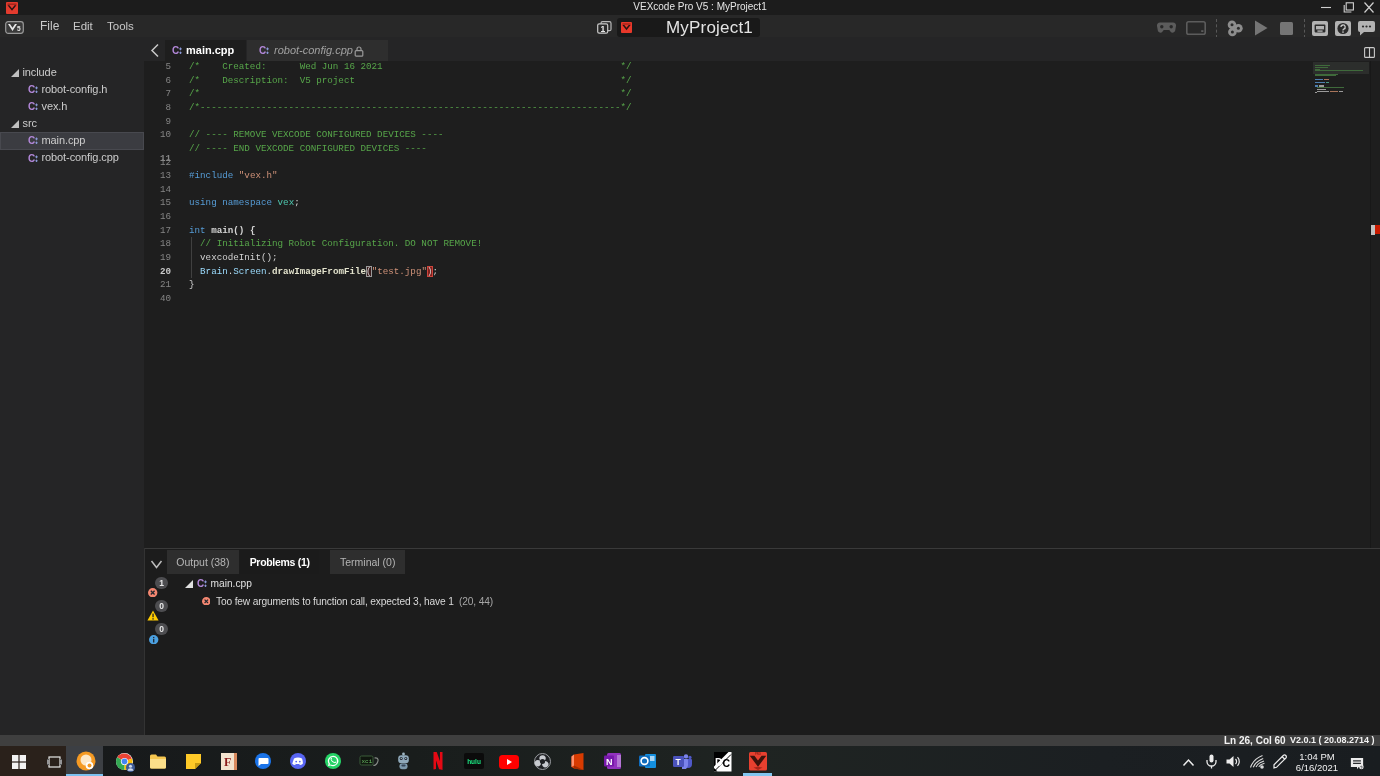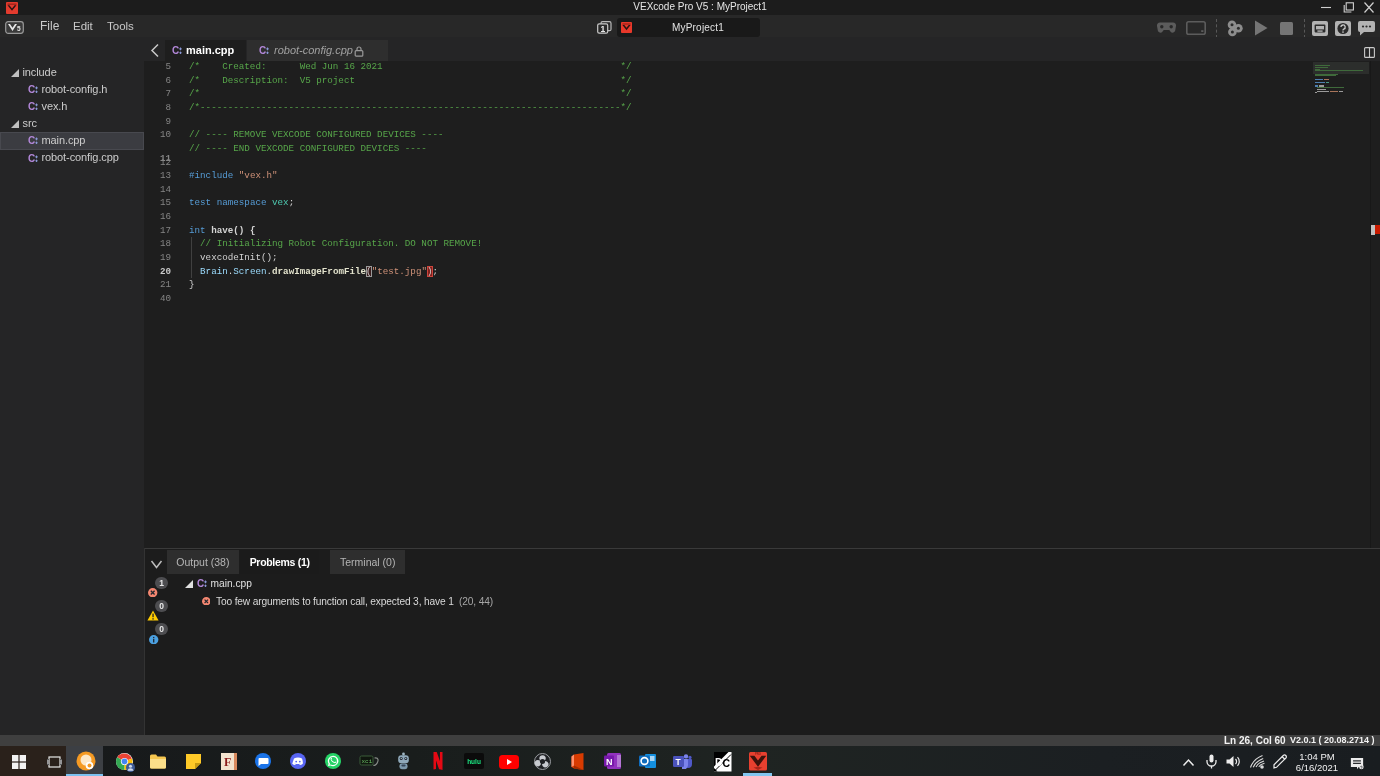--- a/index.html
+++ b/index.html
@@ -53,21 +53,21 @@
     <rect x="0.7" y="2.8" width="10" height="9.4" rx="1.5" fill="#282828" stroke="#c9c9c9" stroke-width="1.2"></rect>
     <text x="3.6" y="10.6" font-size="8.5" font-weight="bold" fill="#e8e8e8" font-family="Liberation Sans">1</text>
   </svg>
 
 <div class="abs" style="left:617px;top:17.5px;width:143px;height:19px;background:#191919;border-radius:3px"></div>
 <svg class="abs" style="left:620.5px;top:22px" width="11" height="11" viewBox="0 0 12 12">
     <rect x="0" y="0" width="12" height="12" rx="1" fill="#e8382a"></rect>
     <path d="M1.5 3.4 L6 9 L10.5 3.4 L8.4 3.4 L6 6.4 L3.6 3.4 Z" fill="#2a1310"></path>
     <rect x="1.5" y="1.6" width="9" height="1.2" fill="#8f1f16"></rect>
   </svg>
-<div class="abs" style="left:624px;top:17.5px;width:100px;height:19px;line-height:19px;text-align:right;font-size:10px;letter-spacing:0.2px;color:#e3e3e3">MyProject1</div>
+<div class="abs" style="left:666px;top:17.5px;width:100px;height:19px;line-height:19px;text-align:left;font-size:17px;letter-spacing:0.2px;color:#e3e3e3">MyProject1</div>
 
 <svg class="abs" style="left:1157px;top:22px" width="19" height="12" viewBox="0 0 19 12">
     <path d="M3 0.5 h13 a3 3 0 0 1 3 3.5 l-0.8 4.5 a2.6 2.6 0 0 1 -4.6 1.2 l-1.3-1.7 h-5.6 l-1.3 1.7 a2.6 2.6 0 0 1 -4.6-1.2 L0 4 a3 3 0 0 1 3-3.5 z" fill="#5c5c5c"></path>
     <circle cx="4.8" cy="4.7" r="1.7" fill="#282828"></circle>
     <circle cx="14.2" cy="4.7" r="1.7" fill="#282828"></circle>
   </svg>
 <svg class="abs" style="left:1186px;top:21px" width="20" height="14" viewBox="0 0 20 14">
     <rect x="0.8" y="0.8" width="18.4" height="12.4" rx="1.8" fill="none" stroke="#5c5c5c" stroke-width="1.6"></rect>
     <rect x="15.2" y="9.2" width="2.2" height="1.8" fill="#5c5c5c"></rect>
   </svg>
@@ -180,22 +180,22 @@
 <div class="gut abs" style="left:143.5px;top:264.71px;width:27.5px;color:#cacaca;font-weight:bold;">20</div>
 <div class="gut abs" style="left:143.5px;top:278.35px;width:27.5px;">21</div>
 <div class="gut abs" style="left:143.5px;top:292.00px;width:27.5px;">40</div>
 <div class="mono abs" style="left:189px;top:60.00px"><span class="cm">/*    Created:      Wed Jun 16 2021                                           */</span></div>
 <div class="mono abs" style="left:189px;top:73.65px"><span class="cm">/*    Description:  V5 project                                                */</span></div>
 <div class="mono abs" style="left:189px;top:87.29px"><span class="cm">/*                                                                            */</span></div>
 <div class="mono abs" style="left:189px;top:100.94px"><span class="cm">/*----------------------------------------------------------------------------*/</span></div>
 <div class="mono abs" style="left:189px;top:128.24px"><span class="cm">// ---- REMOVE VEXCODE CONFIGURED DEVICES ----</span></div>
 <div class="mono abs" style="left:189px;top:141.88px"><span class="cm">// ---- END VEXCODE CONFIGURED DEVICES ----</span></div>
 <div class="mono abs" style="left:189px;top:169.18px"><span class="kw">#include</span> <span class="str">"vex.h"</span></div>
-<div class="mono abs" style="left:189px;top:196.47px"><span class="kw">test</span> <span class="kw">namespace</span> <span class="ns">vex</span>;</div>
-<div class="mono abs" style="left:189px;top:223.76px"><span class="kw">int</span> <span style="font-weight:bold">have() {</span></div>
+<div class="mono abs" style="left:189px;top:196.47px"><span class="kw">using</span> <span class="kw">namespace</span> <span class="ns">vex</span>;</div>
+<div class="mono abs" style="left:189px;top:223.76px"><span class="kw">int</span> <span style="font-weight:bold">main() {</span></div>
 <div class="mono abs" style="left:189px;top:237.41px">  <span class="cm">// Initializing Robot Configuration. DO NOT REMOVE!</span></div>
 <div class="mono abs" style="left:189px;top:251.06px">  vexcodeInit();</div>
 <div class="mono abs" style="left:189px;top:264.71px">  <span class="vr">Brain</span>.<span class="vr">Screen</span>.<span class="fn">drawImageFromFile</span><span style="background:#3a1d1d;box-shadow:0 0 0 1px #9a9a9a inset">(</span><span class="str">"test.jpg"</span><span style="background:#7e211d;box-shadow:0 0 0 1px #cc443c inset;color:#d8c8c8">)</span>;</div>
 <div class="mono abs" style="left:189px;top:278.35px">}</div>
 
 <div class="abs" style="left:190.5px;top:237.4px;width:1px;height:41px;background:#404040"></div>
 
 <div class="abs" style="left:1313px;top:62.3px;width:56px;height:11.3px;background:#2c2e2c"></div>
 <div class="abs" style="left:1315px;top:65.30px;width:15px;height:1.1px;background:#3f6a3b"></div>
 <div class="abs" style="left:1315px;top:66.98px;width:13px;height:1.1px;background:#3f6a3b"></div>

